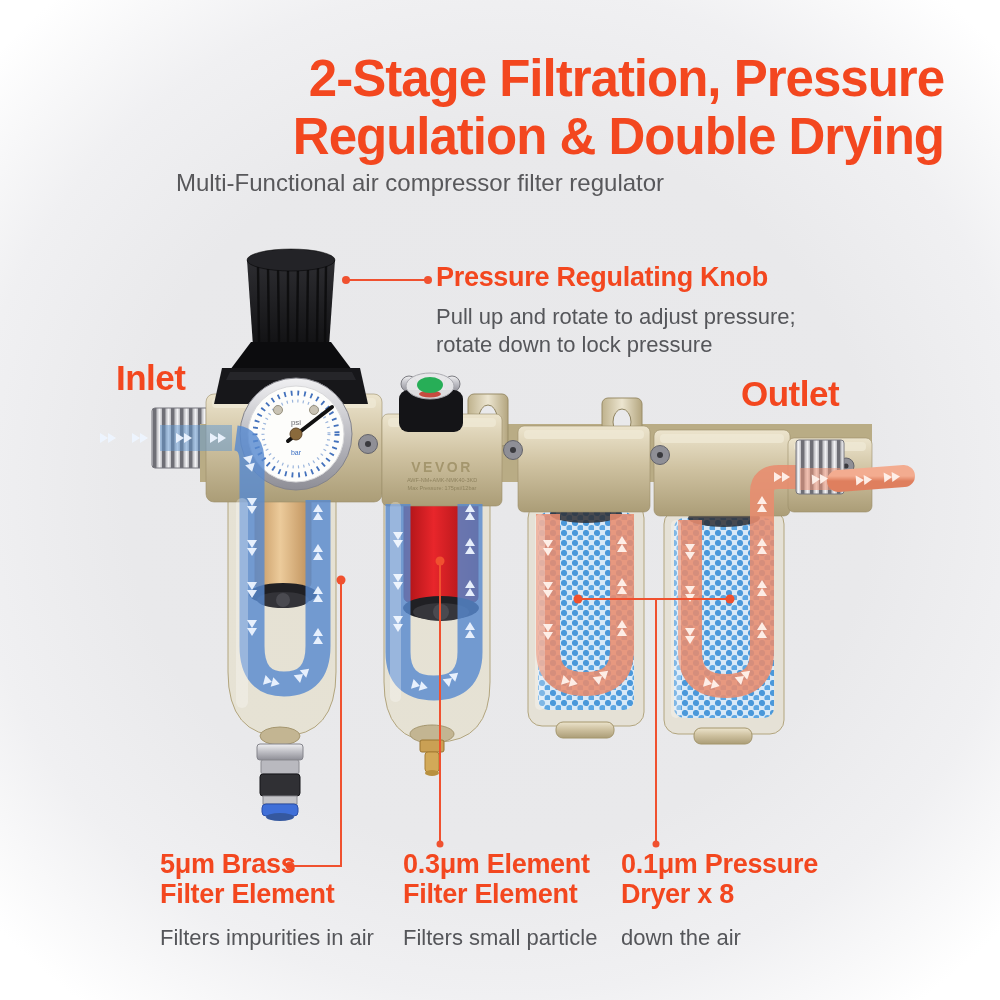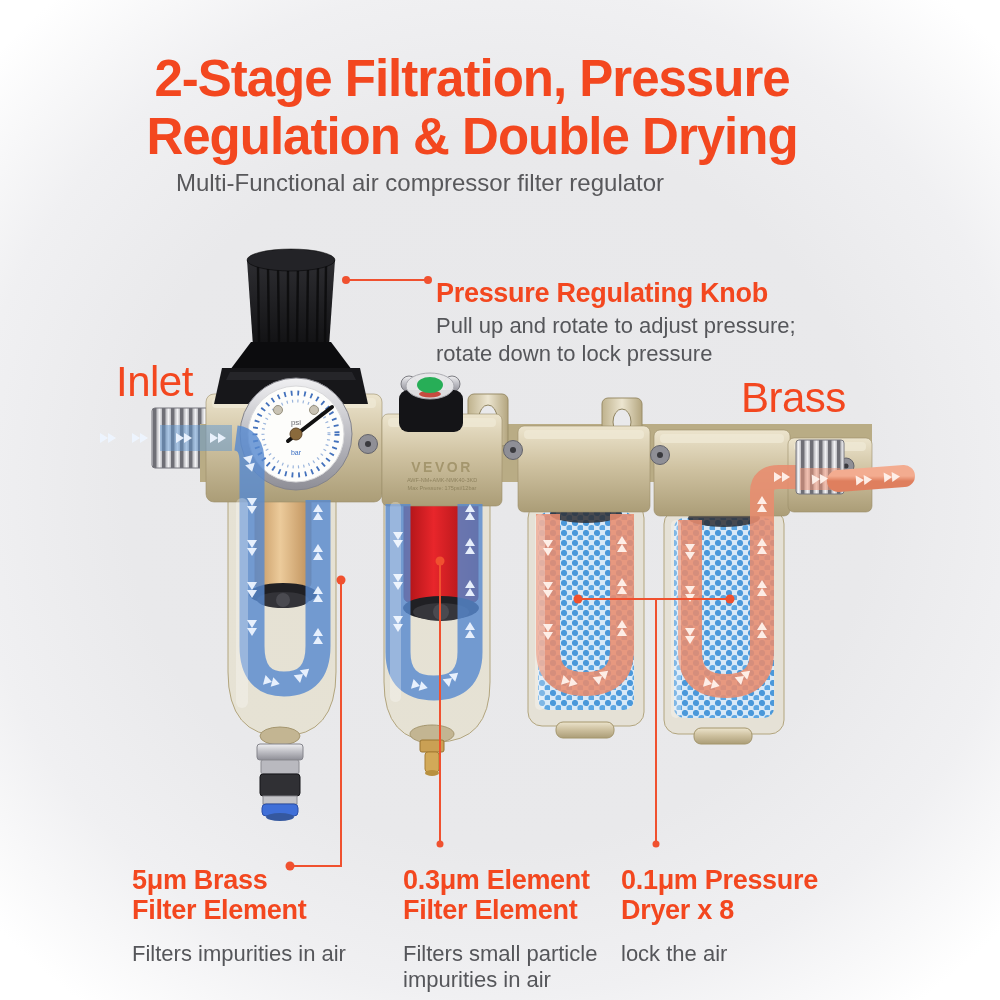--- a/index.html
+++ b/index.html
@@ -8,34 +8,34 @@
   }
   html,body{margin:0;padding:0;}
   body{font-family:"Liberation Sans", sans-serif;}
   .canvas{
     position:relative;width:1000px;height:1000px;overflow:hidden;
     background: radial-gradient(ellipse 680px 650px at 500px 490px,
                 #e8e8ea 0%, #e9e9eb 55%, #f0f0f2 78%, #ffffff 100%);
   }
   .abs{position:absolute;}
   .title{
-    left:0;top:50px;width:944px;text-align:center;
+    left:0;top:50px;width:944px;text-align:right;
     color:var(--accent);font-weight:700;font-size:51px;line-height:58px;letter-spacing:-1px;
   }
   .subtitle{
     left:0;top:169px;width:840px;text-align:center;
     color:#58585b;font-size:24px;font-weight:400;
   }
   .flow-label{
-    color:var(--accent);font-weight:400;font-size:42px;letter-spacing:-0.5px;
-  }
-  .co-title{color:var(--accent);font-weight:700;font-size:27px;line-height:30px;letter-spacing:-0.3px;margin-top:16px;}
+    color:var(--accent);font-weight:700;font-size:35px;letter-spacing:-0.5px;
+  }
+  .co-title{color:var(--accent);font-weight:700;font-size:27px;line-height:30px;letter-spacing:-0.3px;}
   .co-desc{color:var(--gray);font-size:22px;line-height:26px;margin-top:16px;}
   .knob-co .co-title{font-size:27px;}
-  .knob-co .co-desc{margin-top:4px;line-height:28px;}
+  .knob-co .co-desc{margin-top:11px;line-height:28px;}
   svg{display:block;}
 </style>
 </head>
 <body>
 
 <div class="canvas">
 
   <svg class="abs" style="left:0;top:0" width="1000" height="1000" viewBox="0 0 1000 1000" aria-hidden="true">
     <defs>
       <linearGradient id="champ" x1="0" y1="0" x2="0" y2="1">
@@ -325,54 +325,53 @@
     </g>
   </svg>
 
   <div class="abs title">
     <div>2-Stage Filtration, Pressure</div>
     <div>Regulation &amp; Double Drying</div>
   </div>
   <div class="abs subtitle">Multi-Functional air compressor filter regulator</div>
 
   <div class="abs flow-label" style="left:116px;top:358px">Inlet</div>
-  <div class="abs flow-label" style="left:741px;top:374px">Brass</div>
+  <div class="abs flow-label" style="left:741px;top:374px">Outlet</div>
 
   <div class="abs knob-co" style="left:436px;top:262px">
     <div class="co-title">Pressure Regulating Knob</div>
     <div class="co-desc">
       <div>Pull up and rotate to adjust pressure;</div>
       <div>rotate down to lock pressure</div>
     </div>
   </div>
 
-  <div class="abs" style="left:132px;top:849px">
+  <div class="abs" style="left:160px;top:849px">
     <div class="co-title">
       <div>5μm Brass</div>
       <div>Filter Element</div>
     </div>
     <div class="co-desc">
       <div>Filters impurities in air</div>
     </div>
   </div>
 
   <div class="abs" style="left:403px;top:849px">
     <div class="co-title">
       <div>0.3μm Element</div>
       <div>Filter Element</div>
     </div>
     <div class="co-desc">
       <div>Filters small particle</div>
-      <div>impurities in air</div>
     </div>
   </div>
 
   <div class="abs" style="left:621px;top:849px">
     <div class="co-title">
       <div>0.1μm Pressure</div>
       <div>Dryer x 8</div>
     </div>
     <div class="co-desc">
-      <div>lock the air</div>
+      <div>down the air</div>
     </div>
   </div>
 
 </div>
 
 </body></html>

